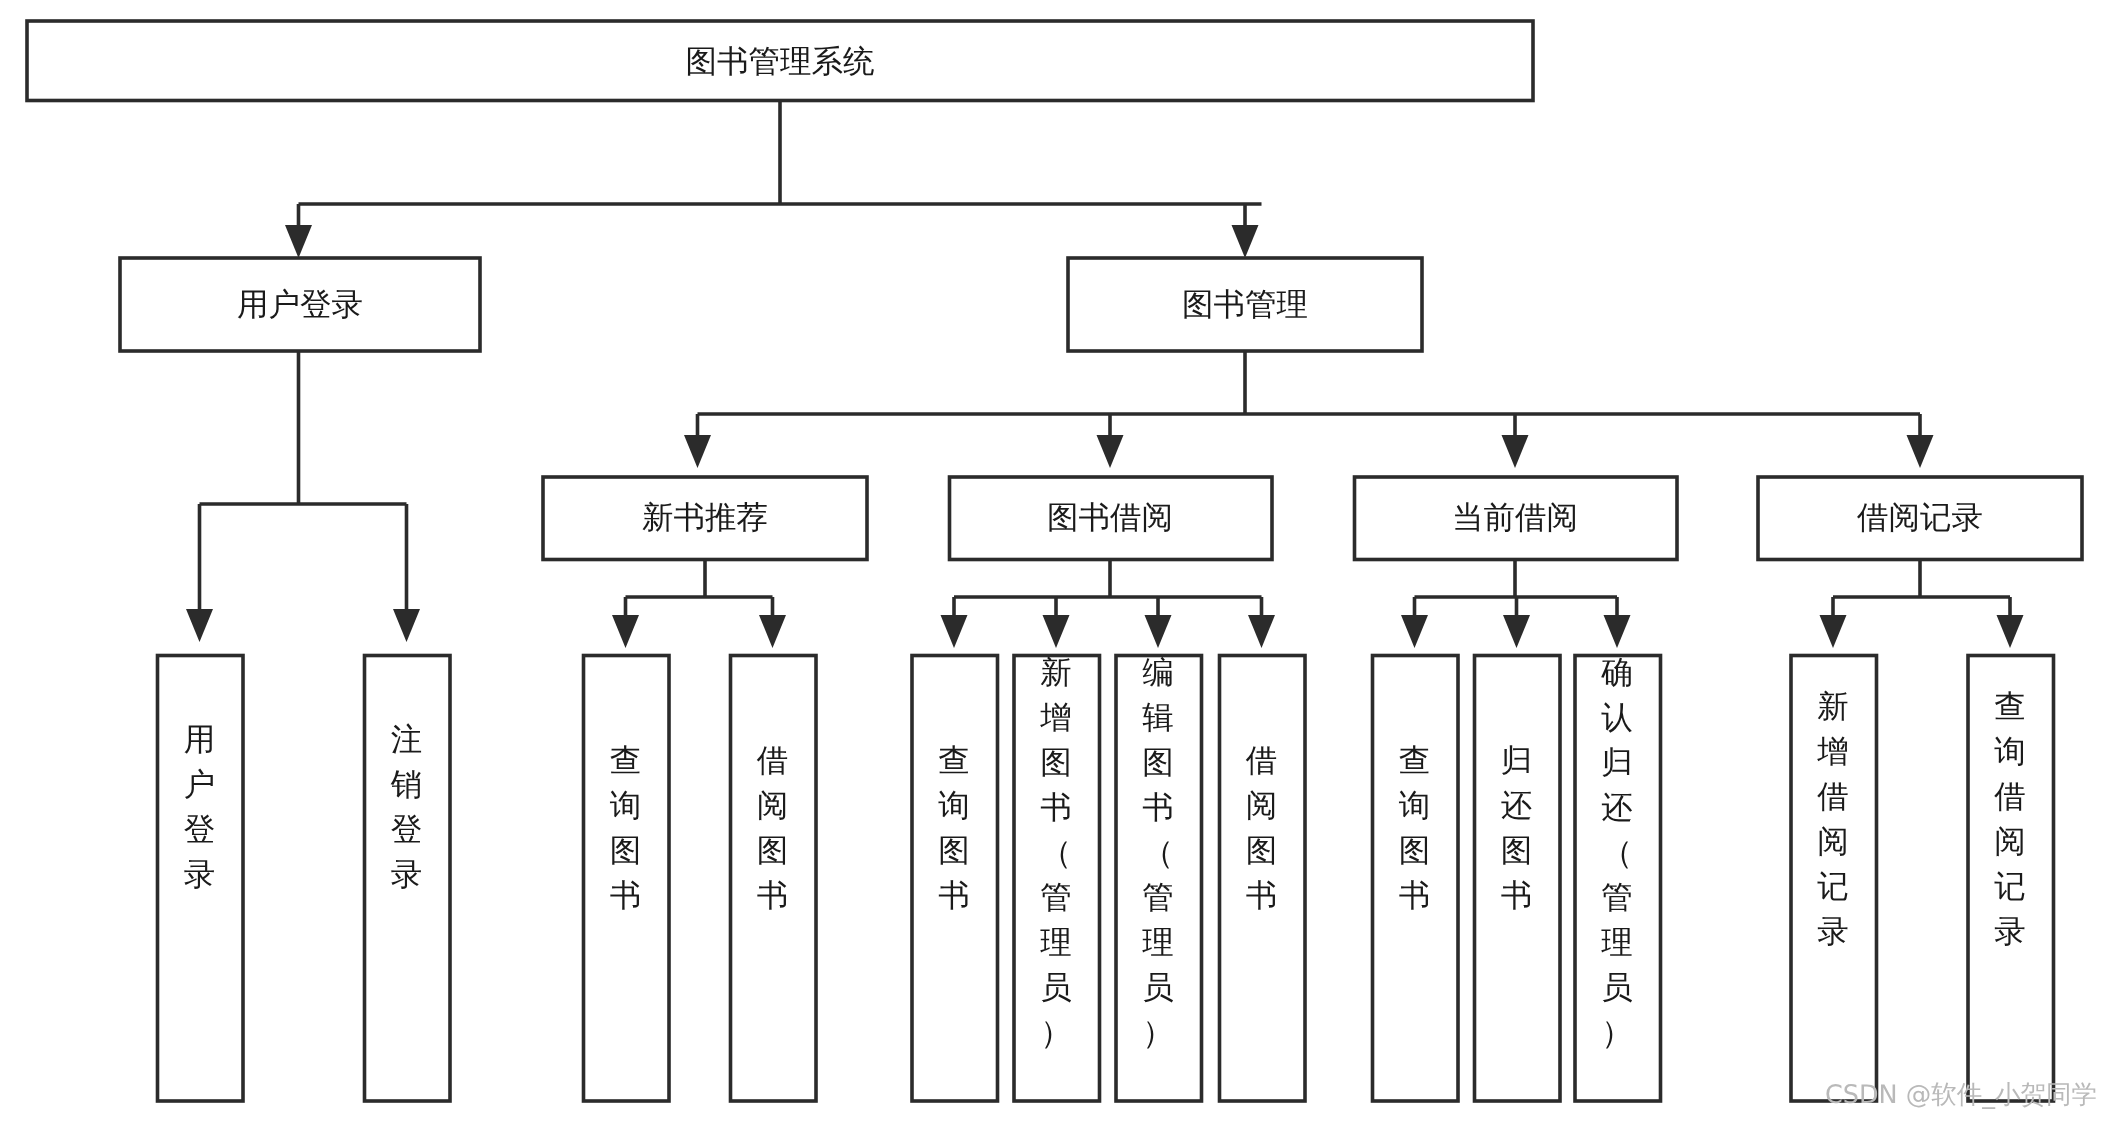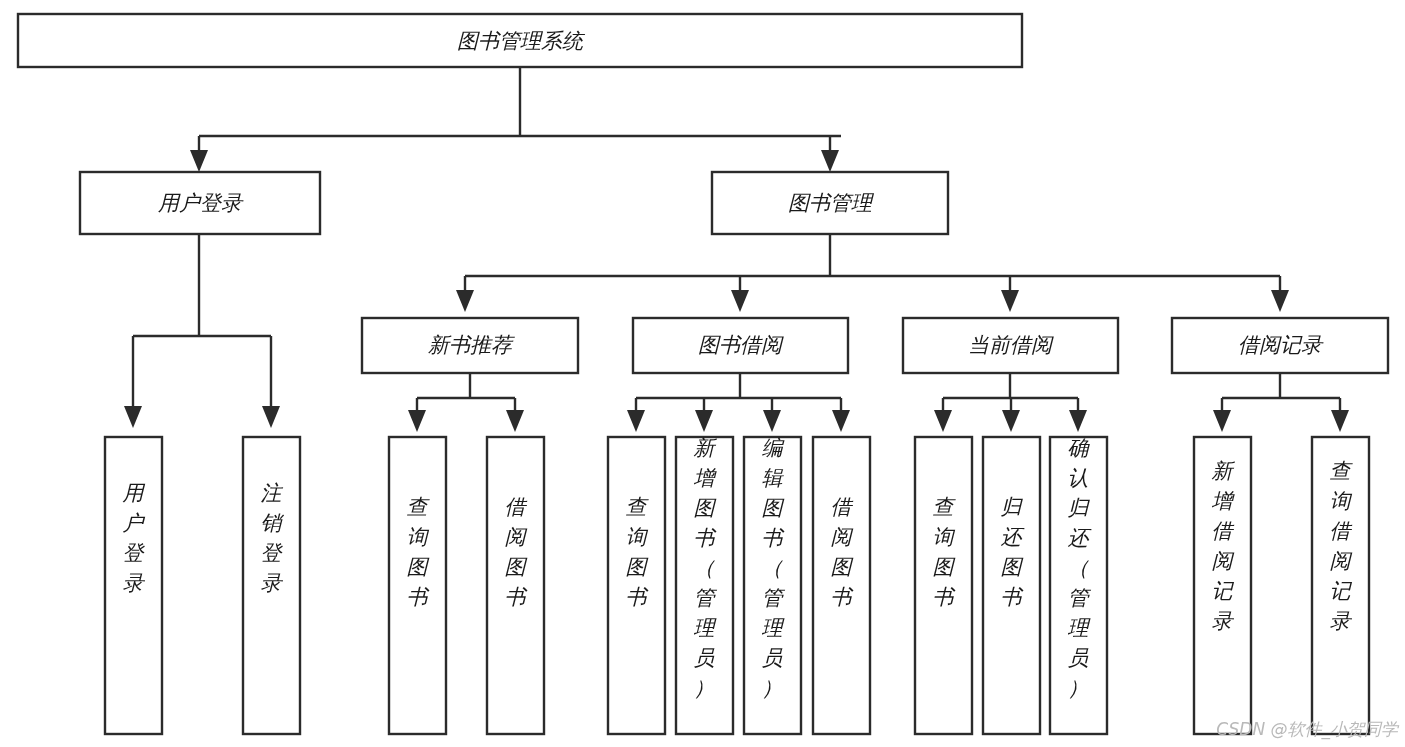--- a/index.html
+++ b/index.html
@@ -12,21 +12,20 @@
     width: 1405px;
     height: 747px;
     font-family: "DejaVu Sans", "Liberation Sans", sans-serif;
     overflow: hidden;
   }
   #diagram-root {
     position: relative;
     width: 1405px;
     height: 747px;
     background: #ffffff;
-    font-style: italic;
   }
   svg#tree-svg {
     position: absolute;
     left: 0;
     top: 0;
     width: 1405px;
     height: 747px;
     display: block;
   }
   .node-box {

